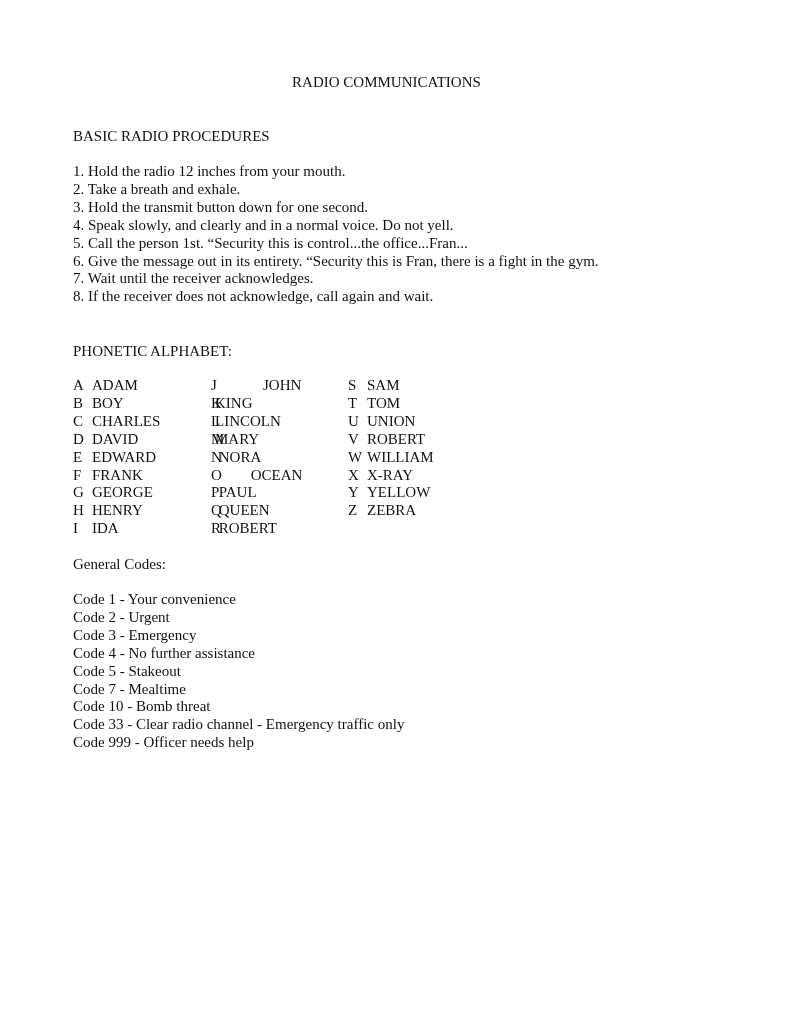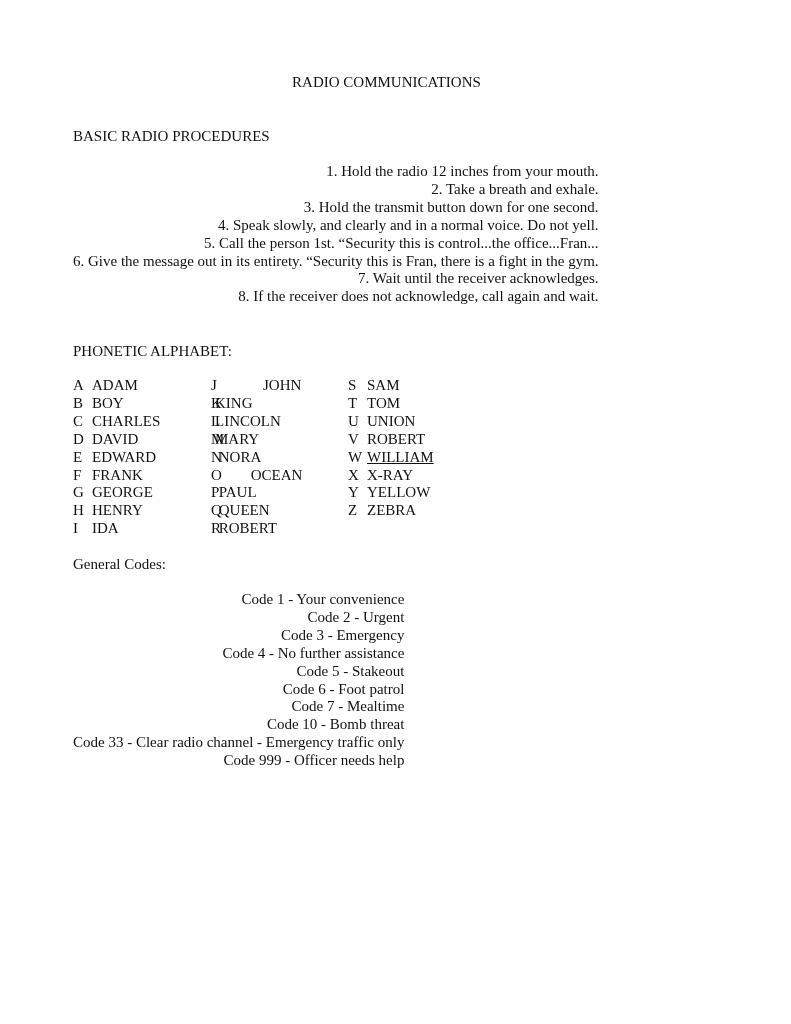--- a/index.html
+++ b/index.html
@@ -1,21 +1,21 @@
 <!DOCTYPE html>
 <html><head>
 <meta charset="utf-8">
 <style>
   html, body { margin: 0; padding: 0; background: #ffffff; }
   body { width: 791px; height: 1024px; position: relative; overflow: hidden;
          font-family: "Liberation Serif", "DejaVu Serif", serif; font-size: 15px; color: #111; }
   .title { position: absolute; top: 73px; left: 0; width: 773px; text-align: center; line-height: 18px; }
   .sec { position: absolute; left: 73px; line-height: 18px; }
   .lines { position: absolute; left: 73px; line-height: 17.9px; }
-  .lines div { white-space: nowrap; text-align: right; }
+  .lines div { white-space: nowrap; }
   .col { position: absolute; top: 377px; line-height: 17.9px; }
   .col div { white-space: nowrap; }
   .letter { display: inline-block; width: 19px; }
   .col2 .letter { width: 0; margin-right: 4px; }
 </style>
 </head>
 <body>
 
 <div class="title">RADIO COMMUNICATIONS</div>
 
@@ -54,32 +54,31 @@
     <div><span class="letter">O</span><span style="white-space: pre; padding-left: 32px;"> OCEAN</span></div>
     <div><span class="letter">P</span><span style="white-space: pre;"> PAUL</span></div>
     <div><span class="letter">Q</span><span style="white-space: pre;"> QUEEN</span></div>
     <div><span class="letter">R</span><span style="white-space: pre;"> ROBERT</span></div>
   </div>
 <div class="col col3" style="left:348px" id="col2">
     <div><span class="letter">S</span><span style="white-space: pre; margin-top: 48px;">SAM</span></div>
     <div><span class="letter">T</span><span style="white-space: pre;">TOM</span></div>
     <div><span class="letter">U</span><span style="white-space: pre; font-family: Liberation Serif, serif;">UNION</span></div>
     <div><span class="letter">V</span><span style="white-space: pre;">ROBERT</span></div>
-    <div><span class="letter">W</span><span style="white-space: pre; text-decoration: underline;">WILLIAM</span></div>
+    <div><span class="letter">W</span><span style="white-space: pre;">WILLIAM</span></div>
     <div><span class="letter">X</span><span style="white-space: pre;">X-RAY</span></div>
     <div><span class="letter">Y</span><span style="white-space: pre;">YELLOW</span></div>
     <div><span class="letter">Z</span><span style="white-space: pre;">ZEBRA</span></div>
   </div>
 
 <div class="sec" style="top:555px">General Codes:</div>
 
 <div class="lines" style="top:591px">
   <div>Code 1 - Your convenience</div>
   <div>Code 2 - Urgent</div>
   <div>Code 3 - Emergency</div>
   <div>Code 4 - No further assistance</div>
   <div>Code 5 - Stakeout</div>
-  <div>Code 6 - Foot patrol</div>
   <div>Code 7 - Mealtime</div>
   <div>Code 10 - Bomb threat</div>
   <div>Code 33 - Clear radio channel - Emergency traffic only</div>
   <div>Code 999 - Officer needs help</div>
 </div>
 
 </body></html>

